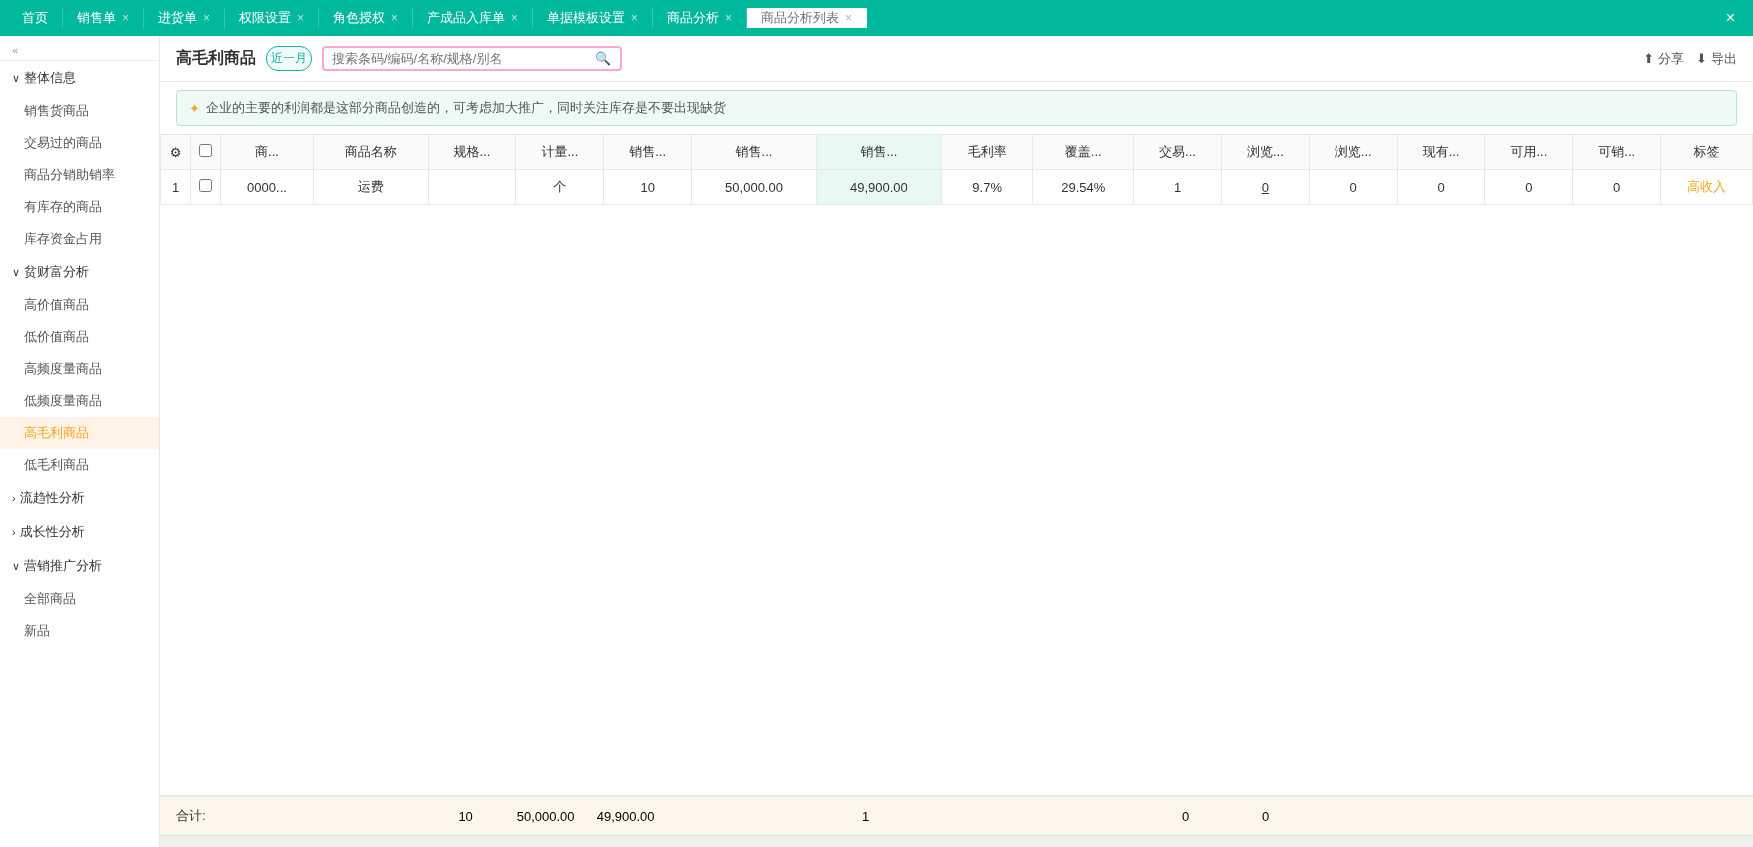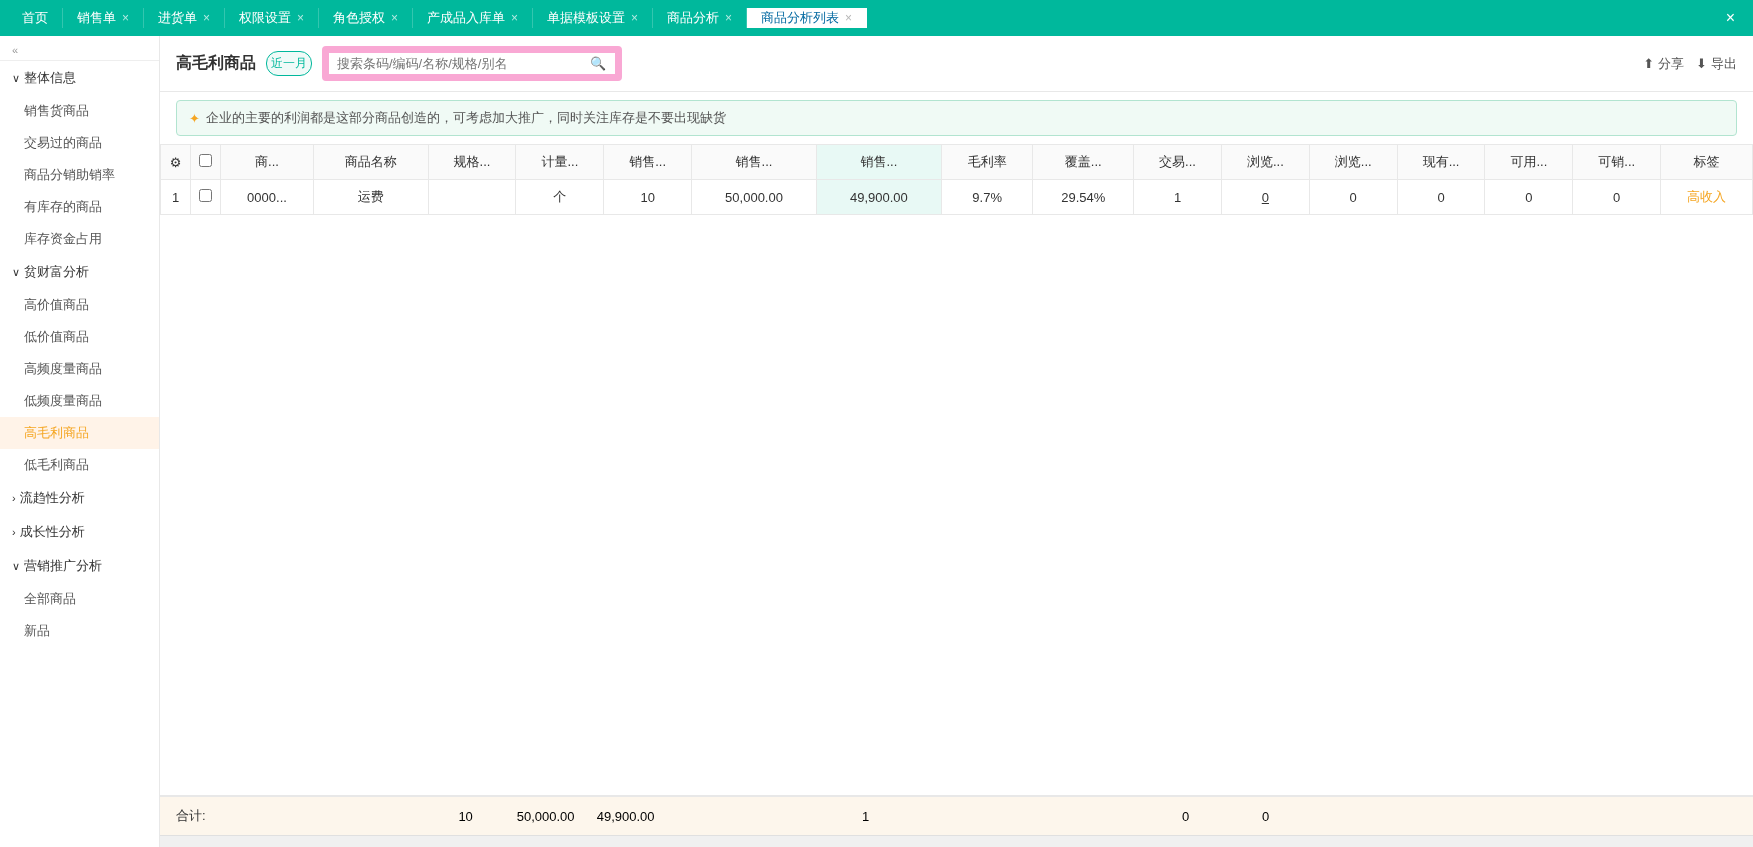--- a/index.html
+++ b/index.html
@@ -48,21 +48,21 @@
     .content-header {
       display: flex; align-items: center; padding: 10px 16px;
       border-bottom: 1px solid #e8e8e8; gap: 10px; flex-shrink: 0;
     }
     .content-title { font-size: 16px; font-weight: bold; color: #333; }
     .filter-btn {
       background: #f0faf8; border: 1px solid #00b89c; color: #00b89c;
       padding: 3px 4px; border-radius: 12px; cursor: pointer; font-size: 12px;
     }
     .search-box {
-      display: flex; align-items: center; border: 7px solid #f9a8d4;
+      display: flex; align-items: center; border: 2px solid #f9a8d4;
       border-radius: 4px; padding: 3px 8px; flex: 1; max-width: 300px;
     }
     .search-input {
       border: none; outline: none; flex: 1; font-size: 13px; color: #999;
     }
     .search-icon { color: #999; cursor: pointer; }
     .header-actions { margin-left: auto; display: flex; gap: 12px; }
     .action-btn {
       display: flex; align-items: center; gap: 4px; cursor: pointer;
       color: #555; font-size: 13px;
@@ -138,21 +138,21 @@
   </div>
   <div class="nav-item">
     <span>单据模板设置</span>
     <span class="close-x">×</span>
   </div>
   <div class="nav-item">
     <span>商品分析</span>
     <span class="close-x">×</span>
   </div>
   <div class="nav-item active" style="background:#fff;color:#333;">
-    <span style="color:#0369a1;">商品分析列表</span>
+    <span style="color:#737373;">商品分析列表</span>
     <span class="close-x" style="color:#999;">×</span>
   </div>
   <div class="nav-close-btn">×</div>
 </div>
 
 <div class="main-layout">
 
   <div class="sidebar" style="position:relative;">
     <div style="position:sticky;top:0;background:#fff;z-index:3;">
       <div style="display:flex;align-items:center;justify-content:space-between;padding:8px 8px 4px 12px;border-bottom:1px solid #eee;">

